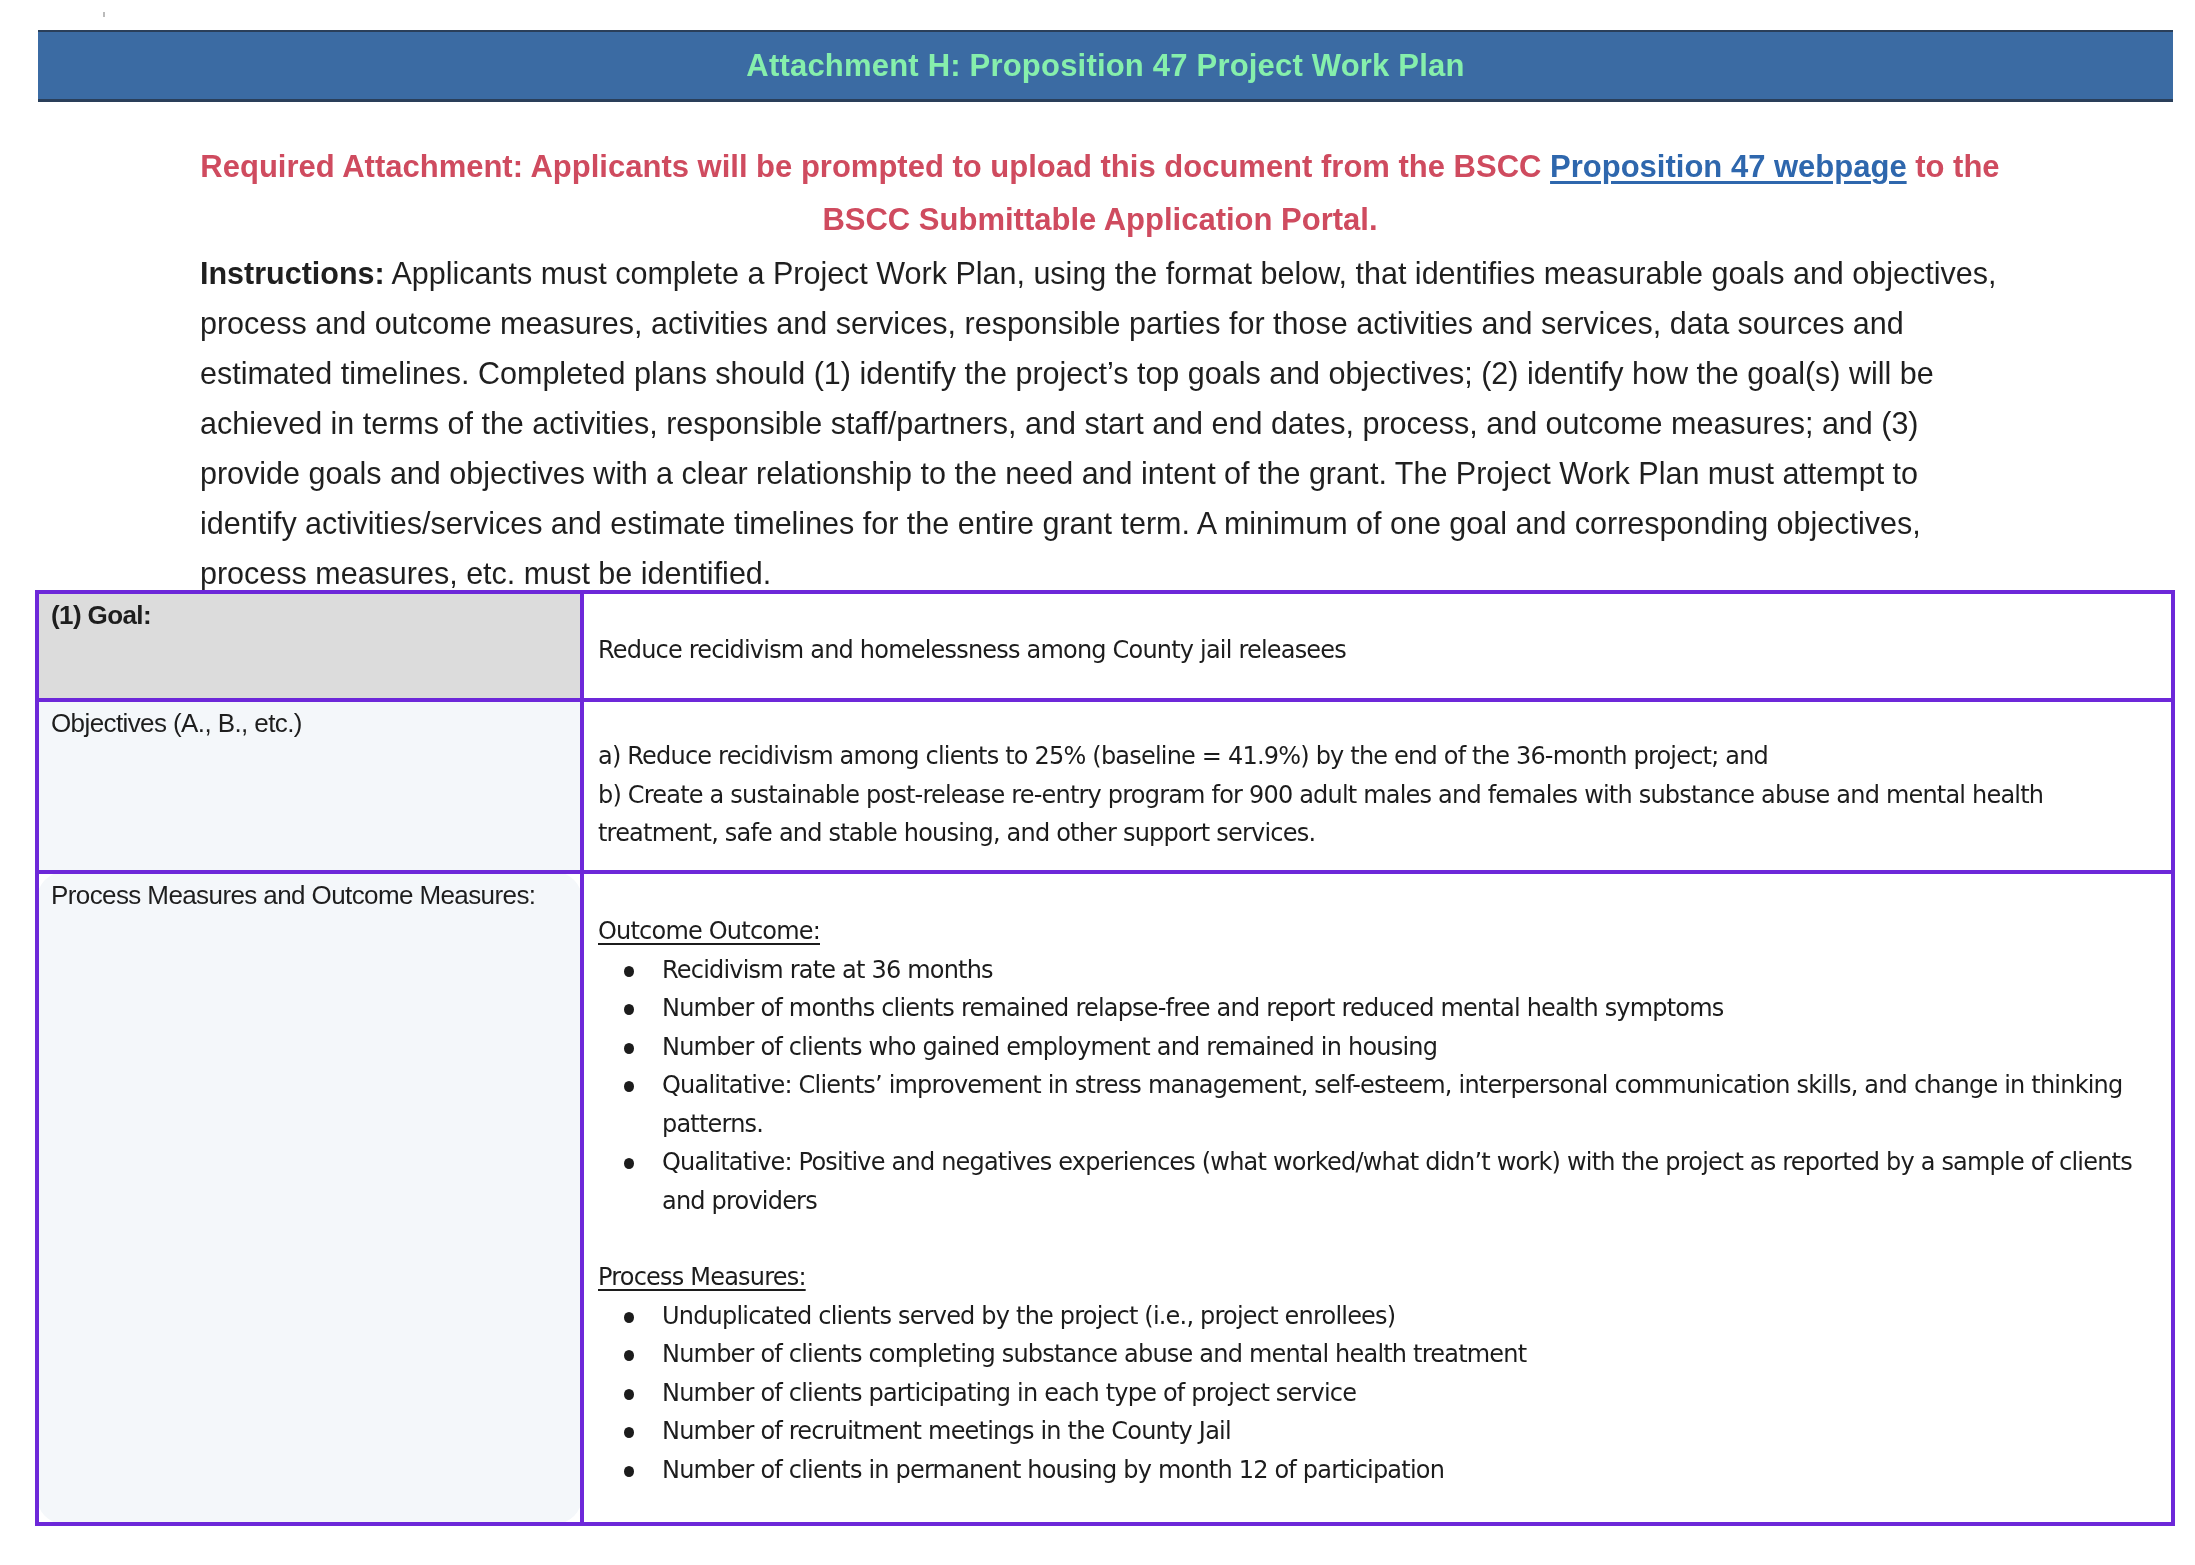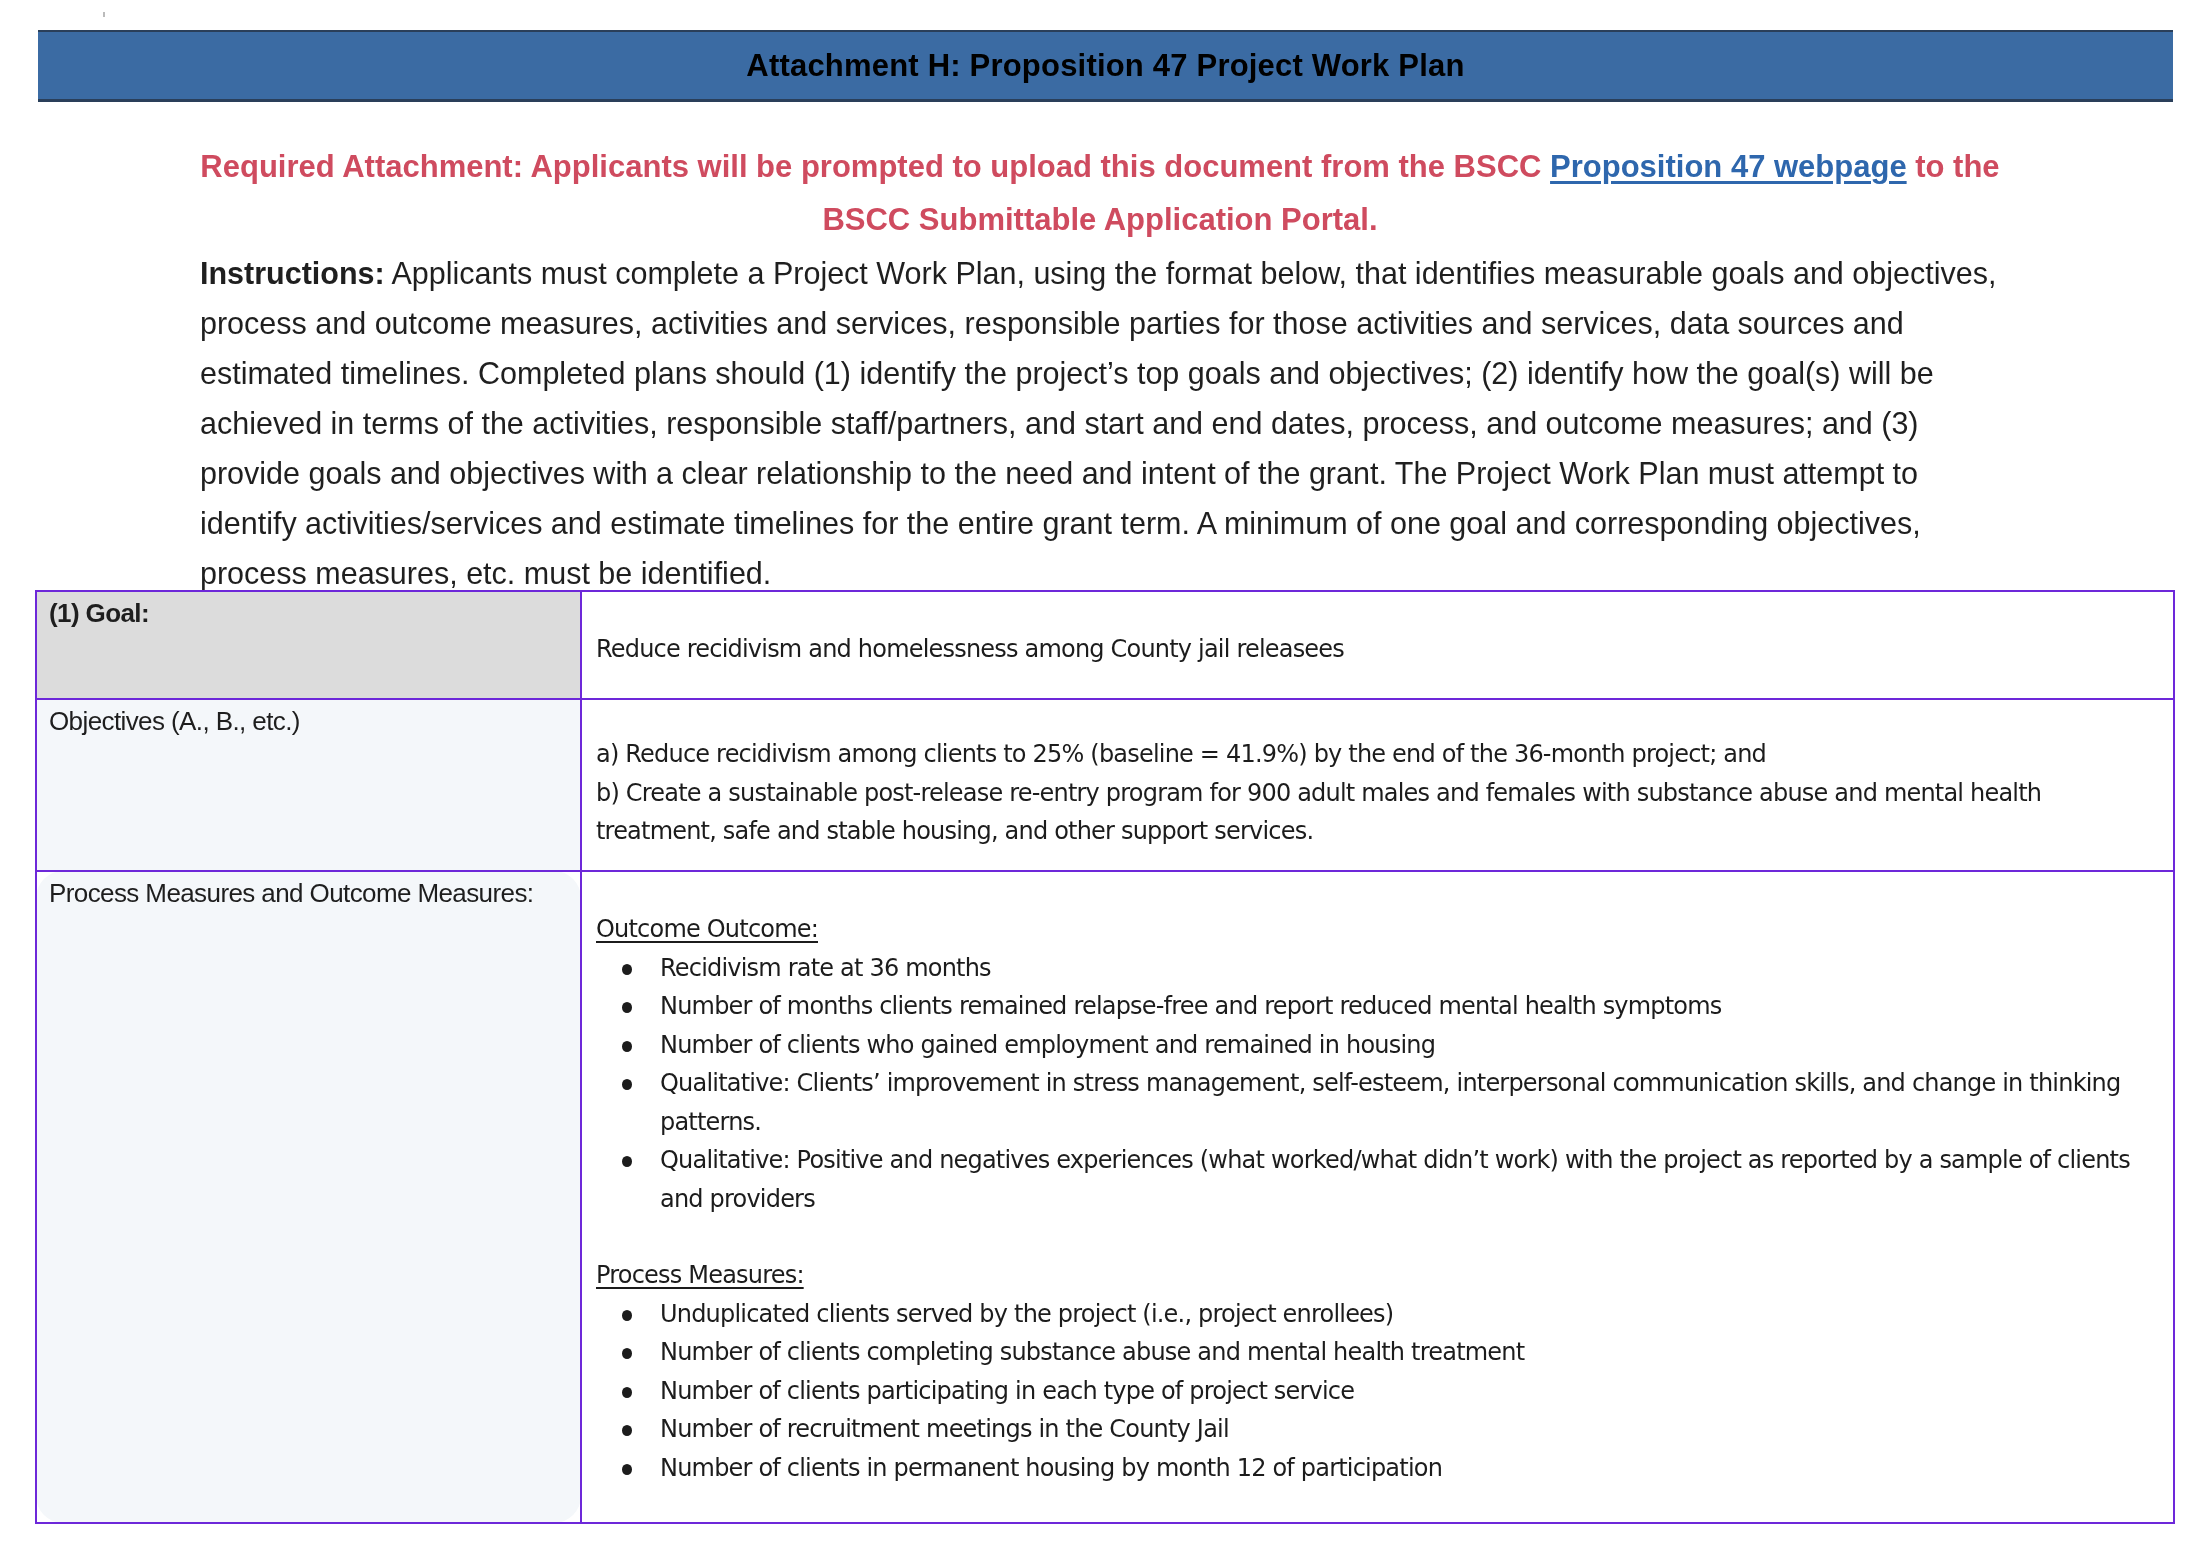--- a/index.html
+++ b/index.html
@@ -24,21 +24,21 @@
       background: #3b6ba3;
       border-top: 2px solid #2a3f5a;
       border-bottom: 3px solid #2a3f5a;
       box-sizing: border-box;
       display: flex;
       align-items: center;
       justify-content: center;
     }
     .title-bar h1 {
       margin: 17px;
-      color: #000000;
+      color: #86efac;
       font-size: 31px;
       font-weight: bold;
       letter-spacing: 0.2px;
     }
     .notice {
       position: absolute;
       left: 200px;
       top: 140px;
       width: 1800px;
       text-align: center;
@@ -68,21 +68,21 @@
     }
     table.workplan {
       position: absolute;
       left: 35px;
       top: 590px;
       width: 2140px;
       border-collapse: collapse;
       table-layout: fixed;
     }
     table.workplan td {
-      border: 2px solid #6d28d9;
+      border: 4px solid #6d28d9;
       vertical-align: top;
       box-sizing: border-box;
     }
     table.workplan td.label-cell {
       width: 545px;
       padding: 6px 12px;
       font-size: 26px;
       color: #1e1e1e;
       background: #f4f7fa;
       letter-spacing: -0.6px;

